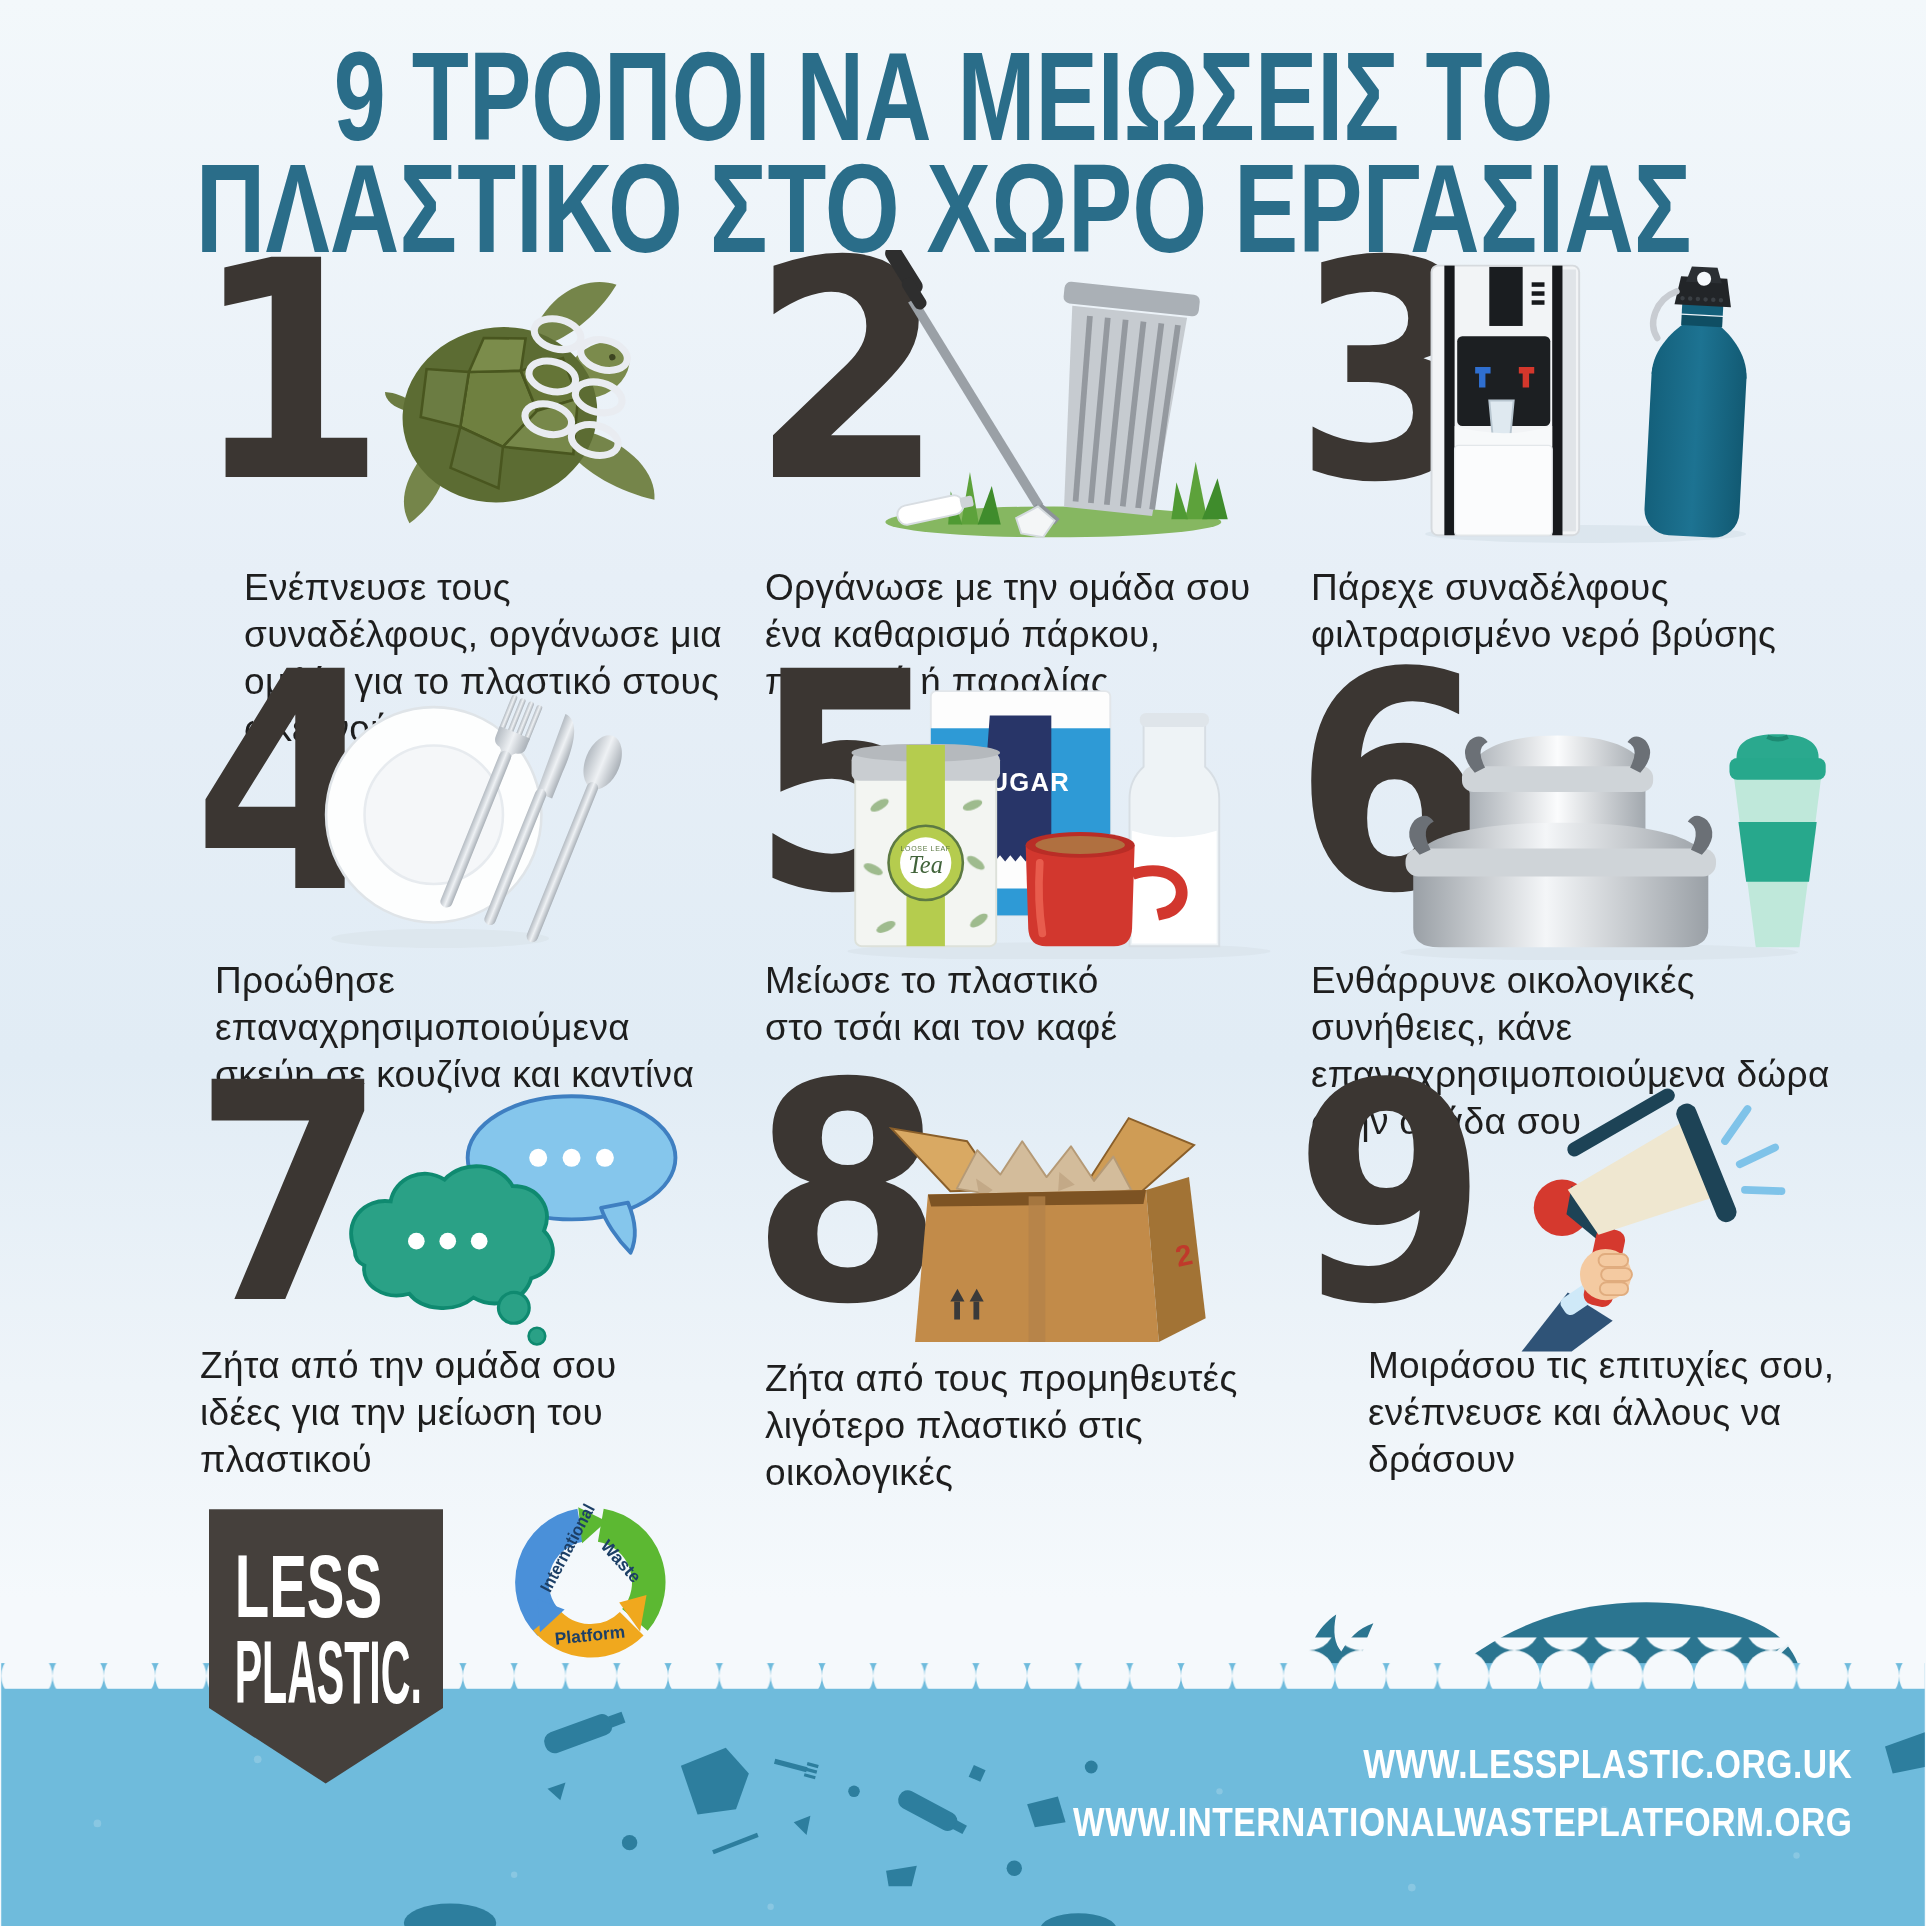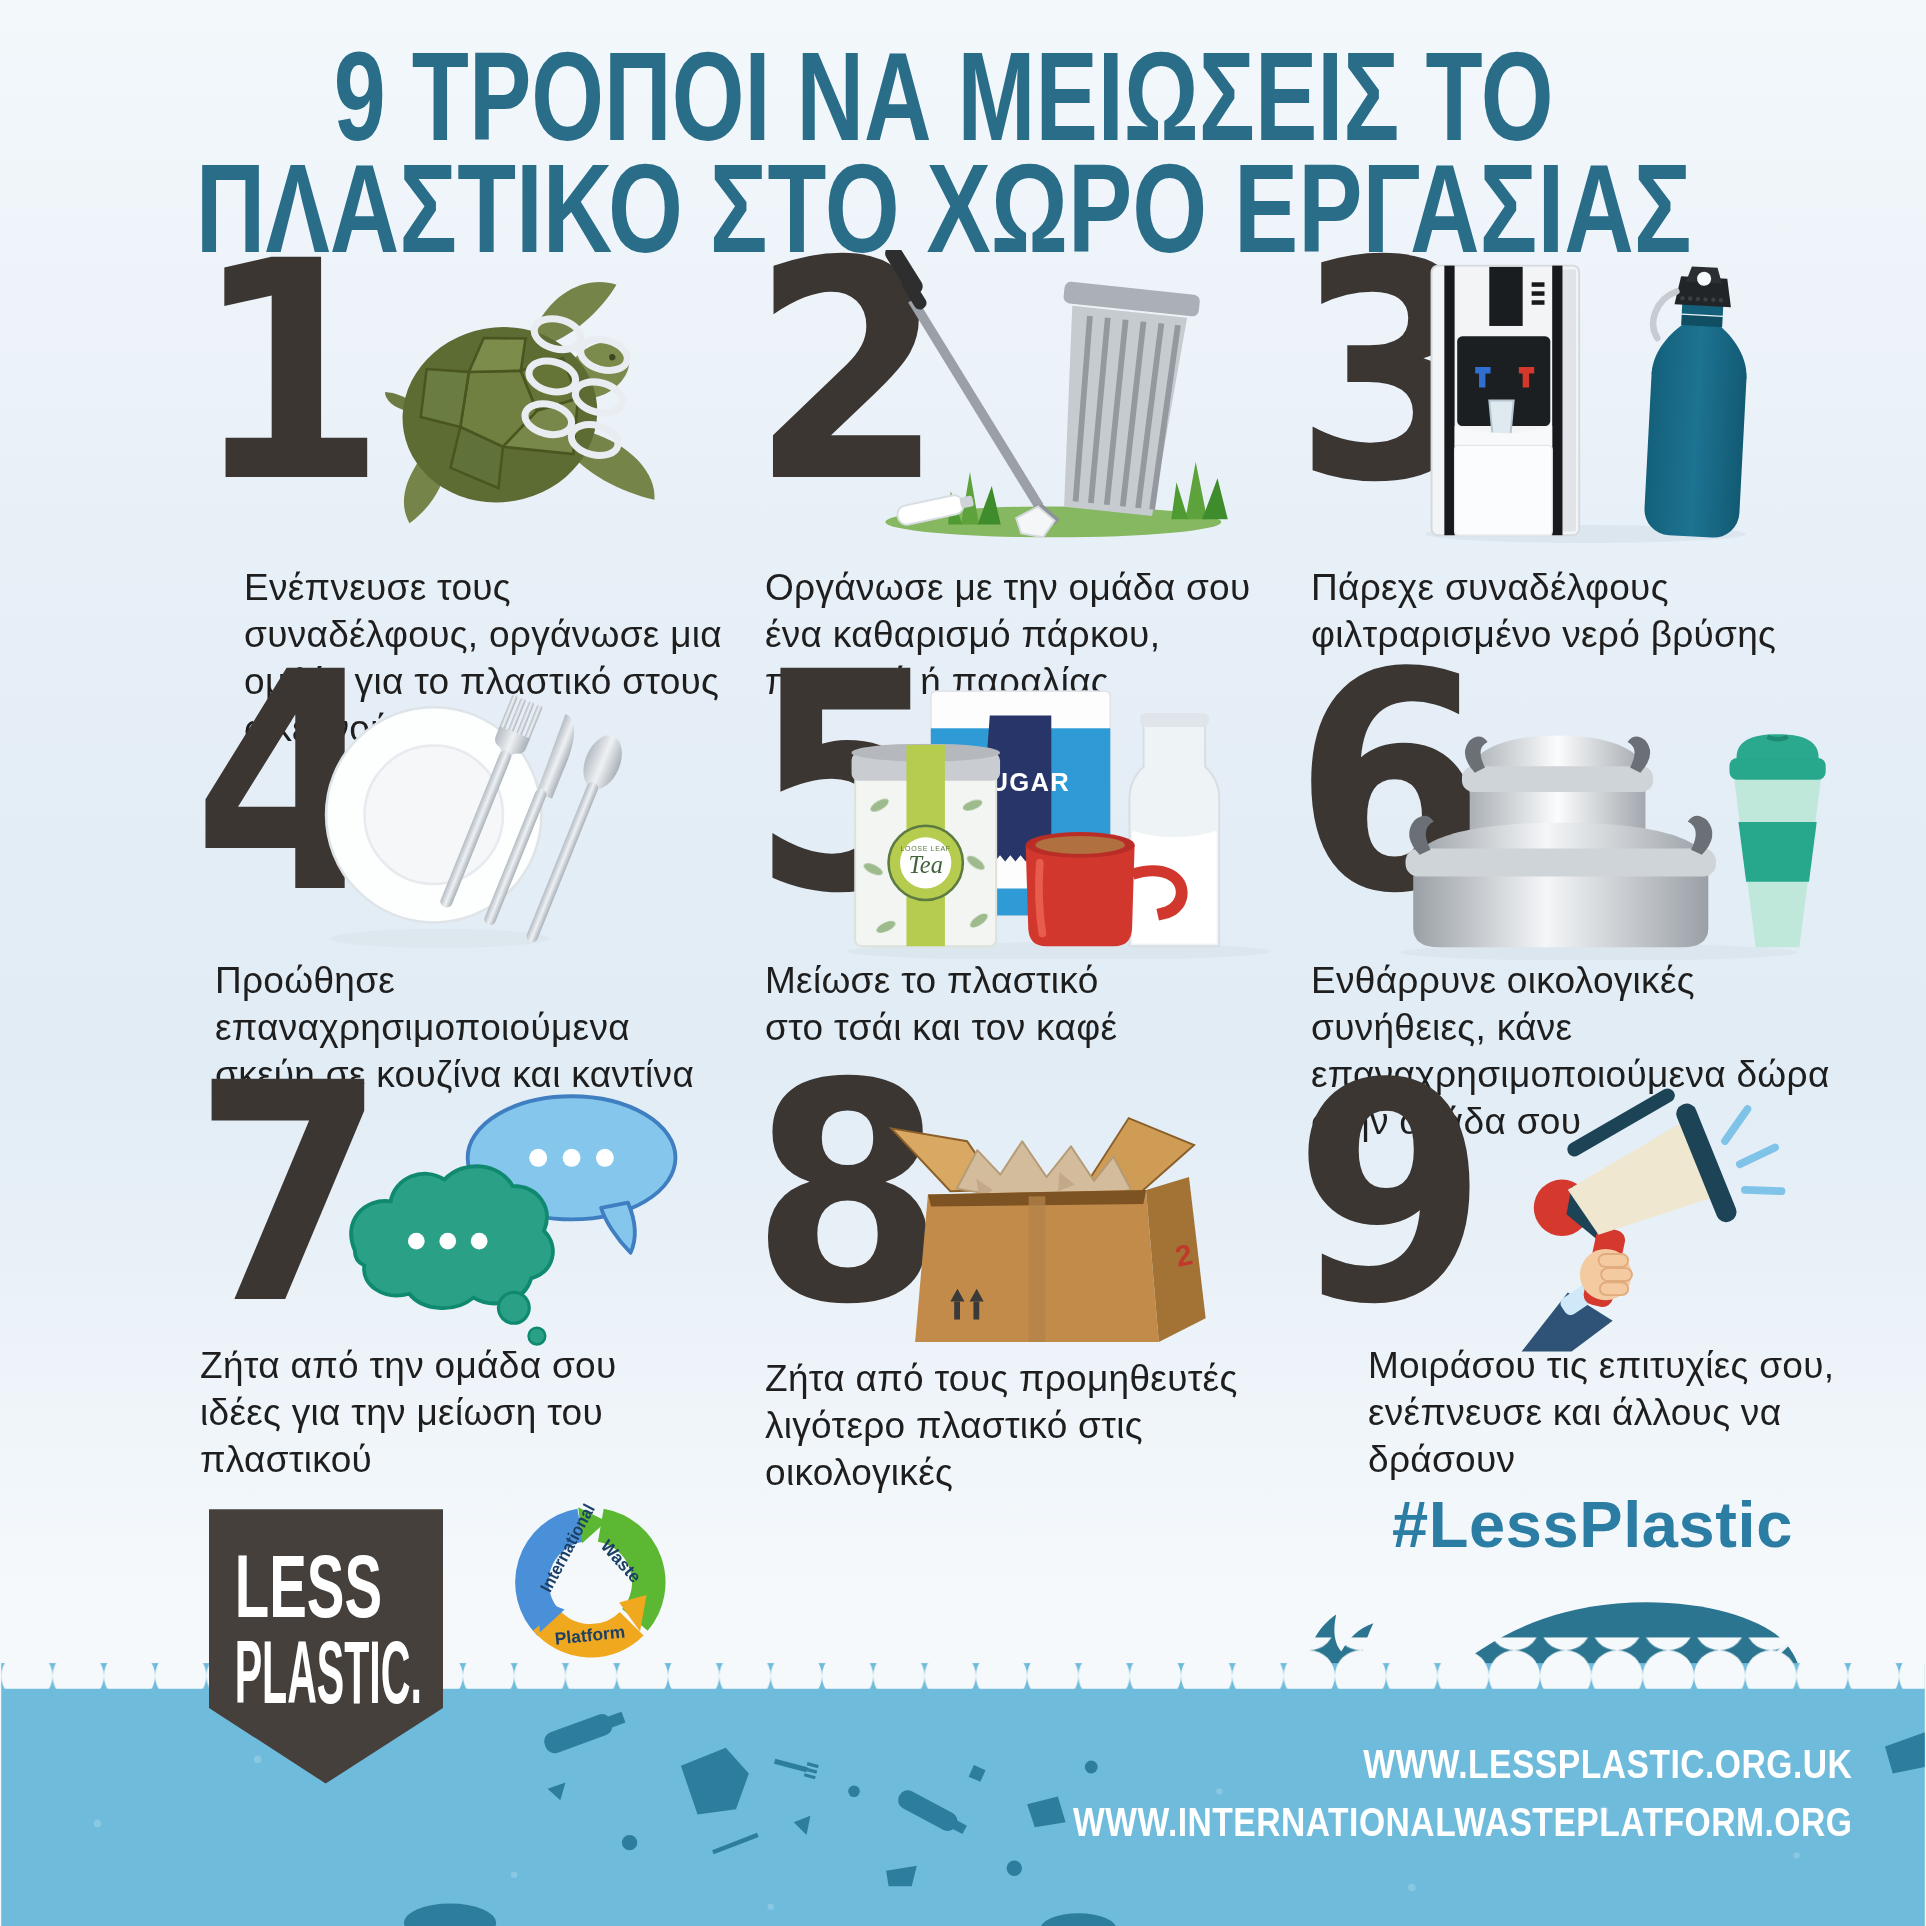--- a/index.html
+++ b/index.html
@@ -313,21 +313,20 @@
       <circle cx="311" cy="300" r="40" fill="#f4caa1"></circle>
       <g fill="#f4caa1" stroke="#e0ac7e" stroke-width="3">
         <rect x="300" y="268" width="46" height="20" rx="10"></rect>
         <rect x="304" y="290" width="48" height="20" rx="10"></rect>
         <rect x="302" y="312" width="44" height="20" rx="10"></rect>
       </g>
     </svg>
     <div class="caption" style="left:1368px;top:1343px;width:539px;">Μοιράσου τις επιτυχίες σου, ενέπνευσε και άλλους να δράσουν</div>
   </div>
 
-  <div class="hashtag">#LessPlastic</div>
 
   <svg class="abs" style="left:0;top:1599px;" width="1926" height="327" viewBox="0 0 3000 510">
     <defs>
       <pattern id="scallop" width="80" height="80" patternUnits="userSpaceOnUse">
         <circle cx="40" cy="40" r="40" fill="#f5f9fc"></circle>
       </pattern>
     </defs>
 
     <g>
       <path d="M2030,120 C2036,78 2052,44 2082,24 C2076,52 2080,70 2090,82 C2102,62 2116,46 2140,38 C2125,70 2118,96 2120,120 Z" fill="#2b7590"></path>

